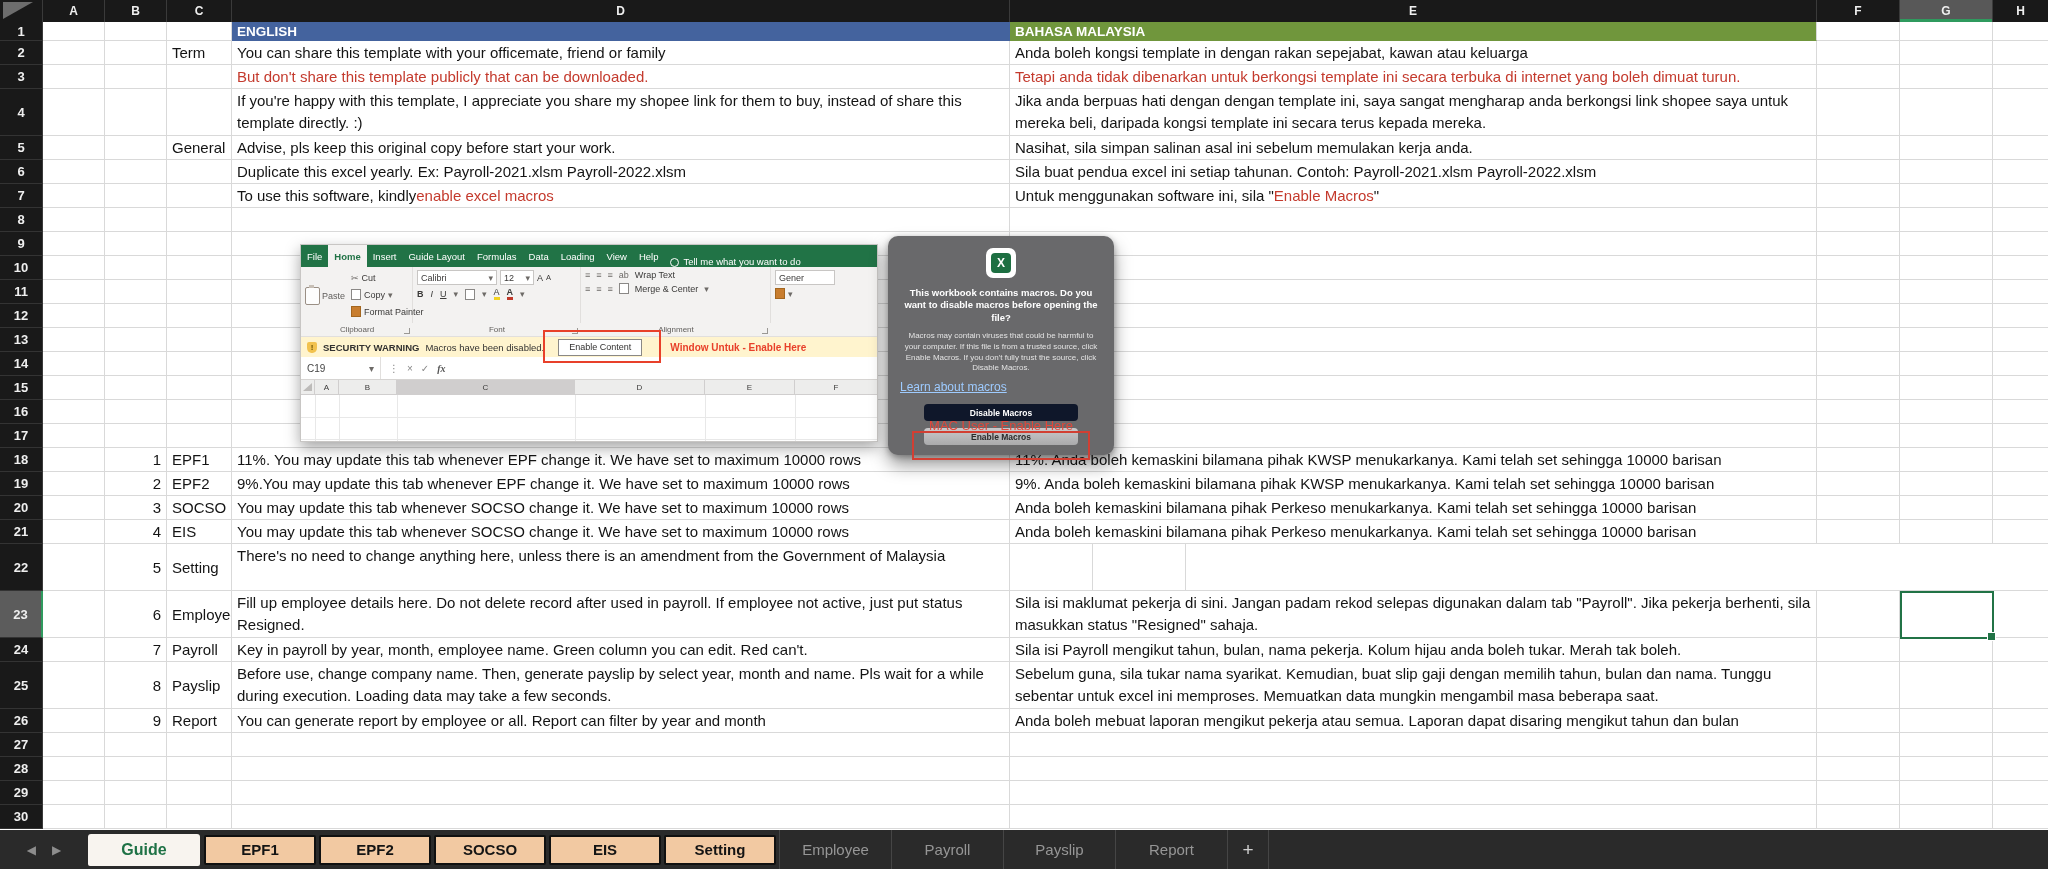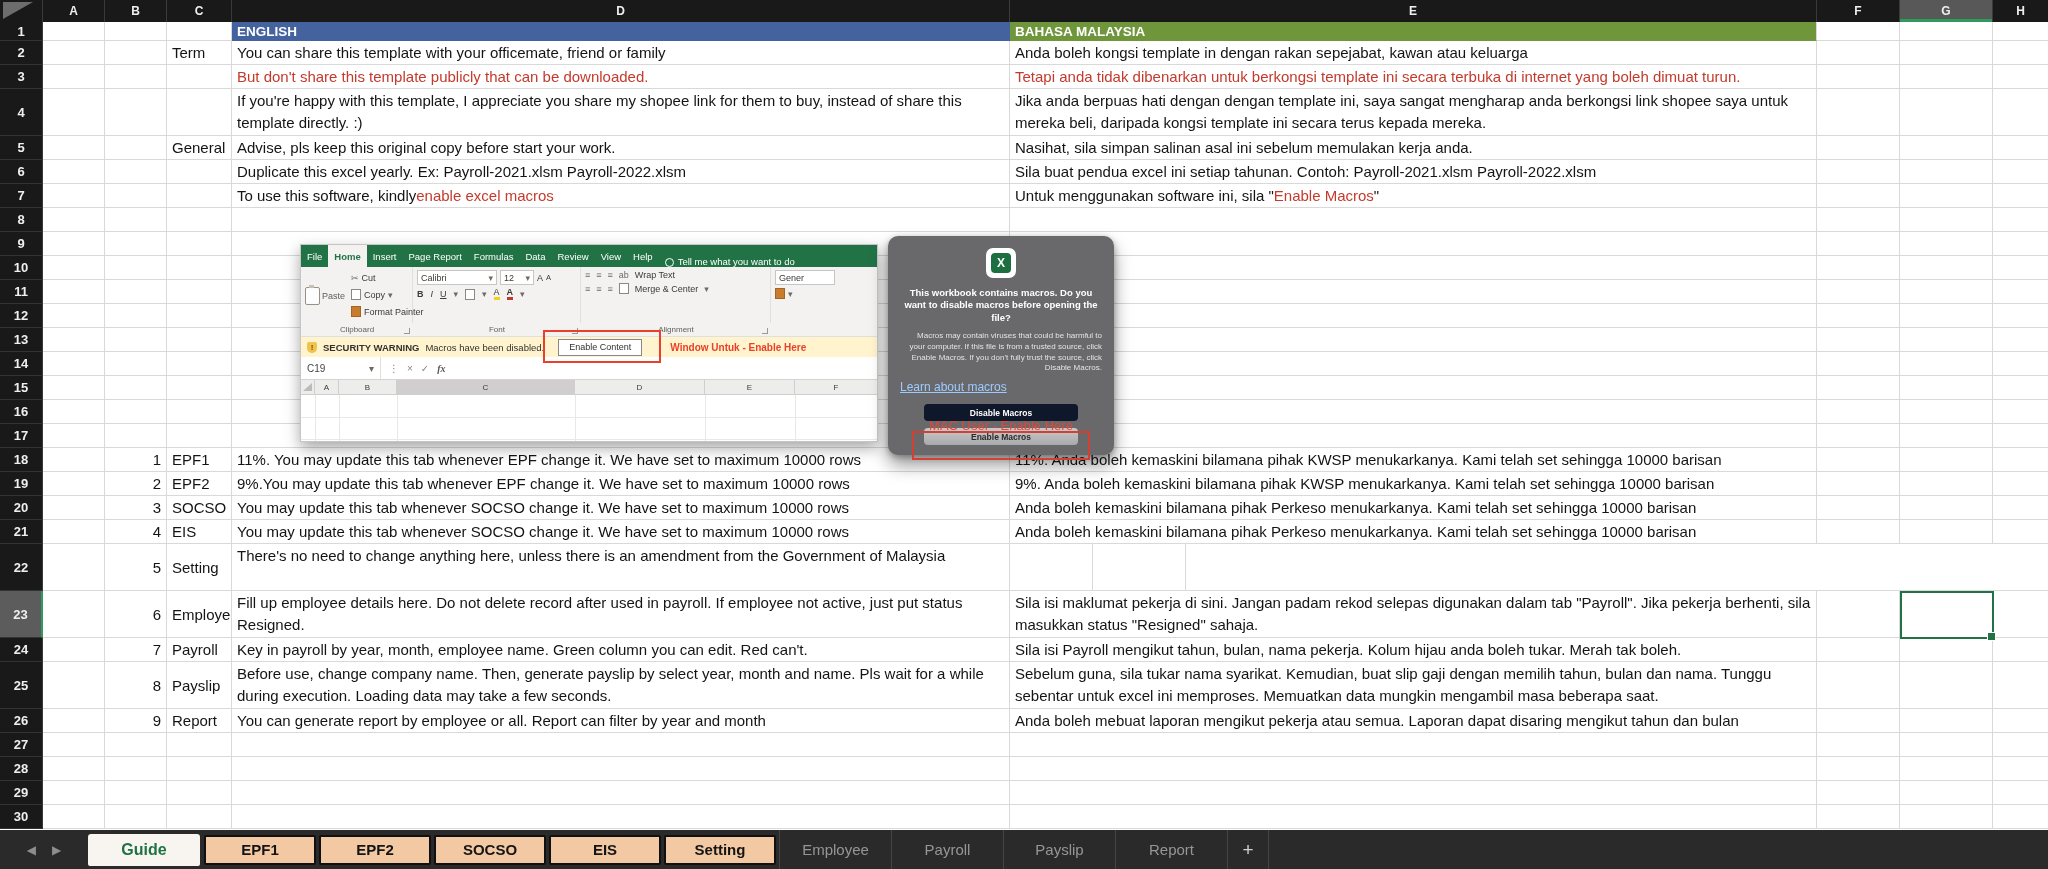--- a/index.html
+++ b/index.html
@@ -98,21 +98,21 @@
   .hline{position:absolute;left:0;right:0;height:1px;background:#e8e8e8;}
 
   
   .macdlg{position:absolute;left:888px;top:236px;width:226px;box-sizing:border-box;background:#69696b;
           border-radius:10px;padding:12px 12px 10px;box-shadow:0 10px 18px rgba(0,0,0,.4),0 2px 6px rgba(0,0,0,.3);
           text-align:center;color:#fff;}
   .xl-tile{width:30px;height:30px;background:#fff;border-radius:7px;margin:0 auto;display:flex;align-items:center;justify-content:center;}
   .xl-logo{width:20px;height:20px;background:#1d6f42;border-radius:4px;color:#fff;font-weight:700;font-size:12px;
            display:flex;align-items:center;justify-content:center;}
   .mac-title{font-size:9.5px;font-weight:700;line-height:1.3;margin-top:9px;}
-  .mac-body{font-size:8px;color:#e3e3e3;text-align:right;line-height:1.35;margin-top:7px;}
+  .mac-body{font-size:8px;color:#e3e3e3;text-align:center;line-height:1.35;margin-top:7px;}
   .mac-link{font-size:12px;color:#9ecbff;text-decoration:underline;text-align:left;margin-top:6px;}
   .mac-btn{width:154px;height:17px;margin:0 auto;border-radius:4px;font-size:8.5px;font-weight:700;
            display:flex;align-items:center;justify-content:center;}
   .btn-green{background:#0f172a;color:#fff;margin-top:10px;}
   .btn-gray{background:linear-gradient(#c9c9cb,#aaaaac);color:#2b2b2b;margin-top:7px;}
   .enable-wrap{position:relative;}
   .mac-redbox{position:absolute;left:12px;right:12px;top:3px;height:25px;border:2px solid #d23f33;}
   .mac-note{position:absolute;left:888px;top:418px;width:226px;text-align:center;color:#e2473a;font-size:13px;}
 
   
@@ -484,24 +484,24 @@
       </div>
     </div>
 
   <div class="selbox"></div>
 
   <div class="wx">
     <div class="wx-tabs">
       <div class="wx-tab">File</div>
       <div class="wx-tab home">Home</div>
       <div class="wx-tab">Insert</div>
-      <div class="wx-tab">Page Report</div>
+      <div class="wx-tab">Guide Layout</div>
       <div class="wx-tab">Formulas</div>
       <div class="wx-tab">Data</div>
-      <div class="wx-tab">Review</div>
+      <div class="wx-tab">Loading</div>
       <div class="wx-tab">View</div>
       <div class="wx-tab">Help</div>
       <div class="wx-tellme">
         <span class="bulb"></span>
         <span>Tell me what you want to do</span>
       </div>
     </div>
     <div class="wx-ribbon">
       <div class="wx-seg seg-clip">
         <div class="pastecol">

